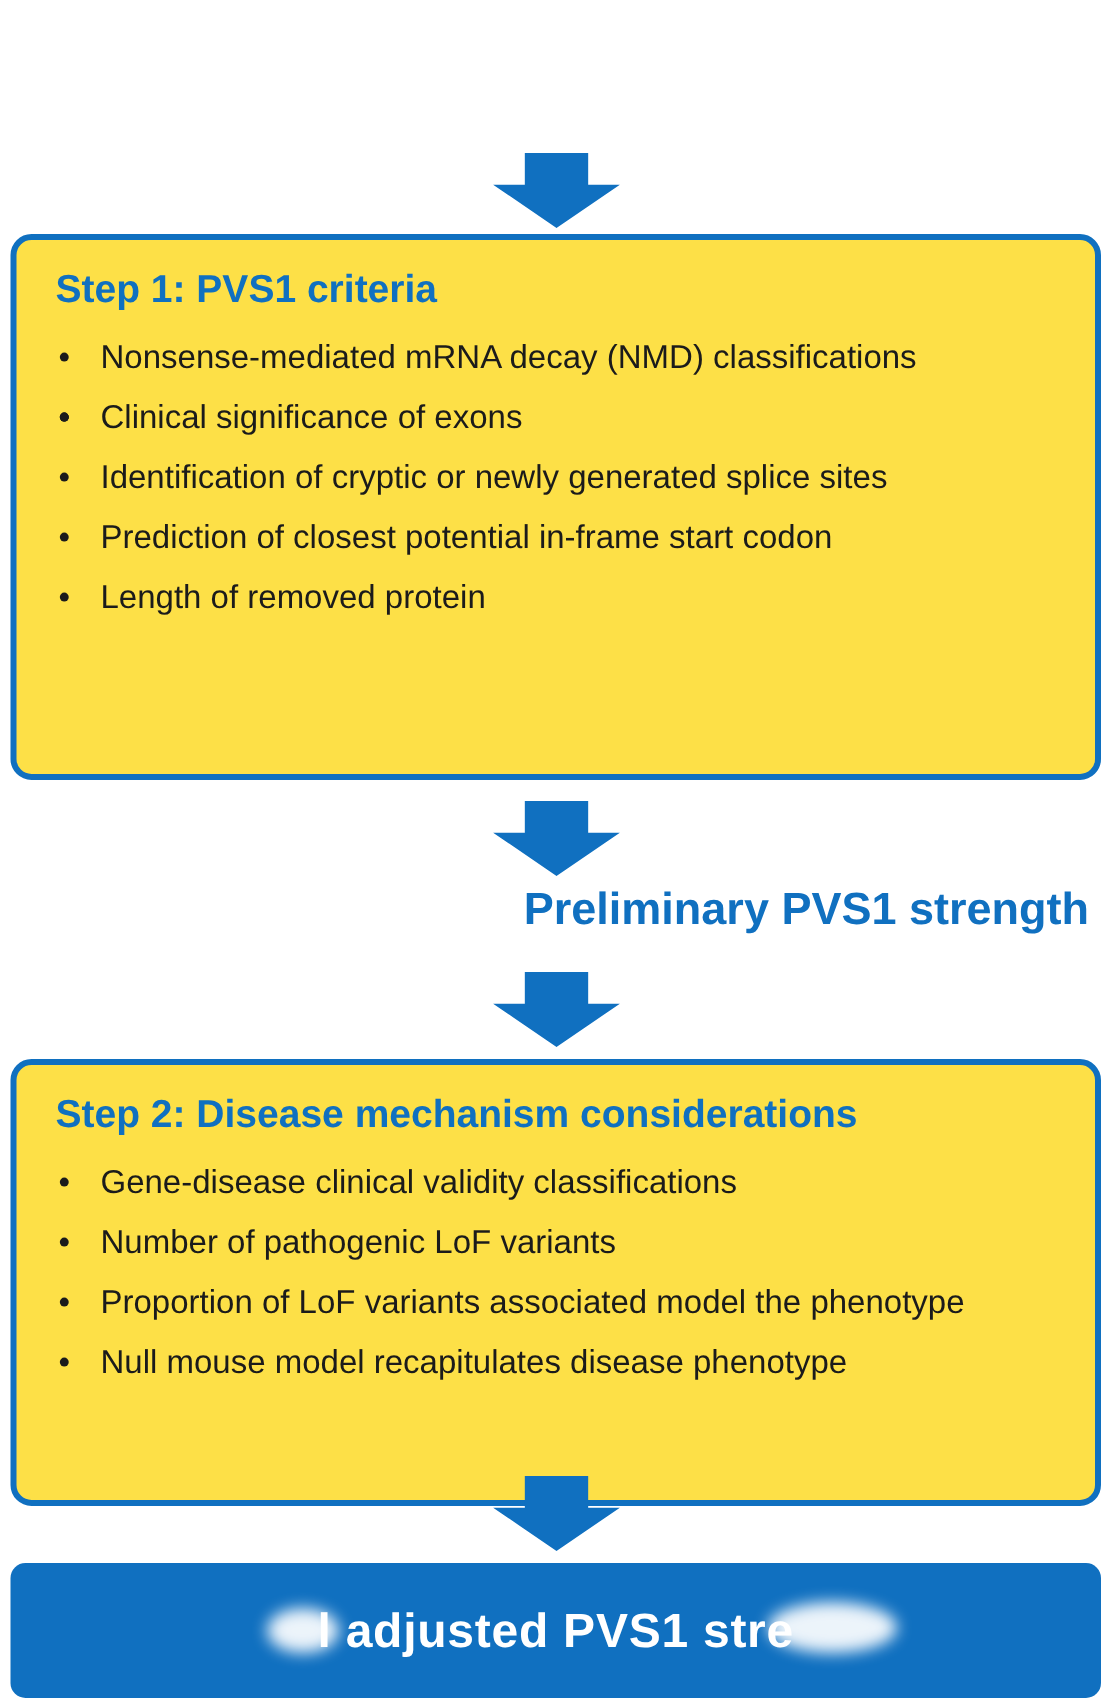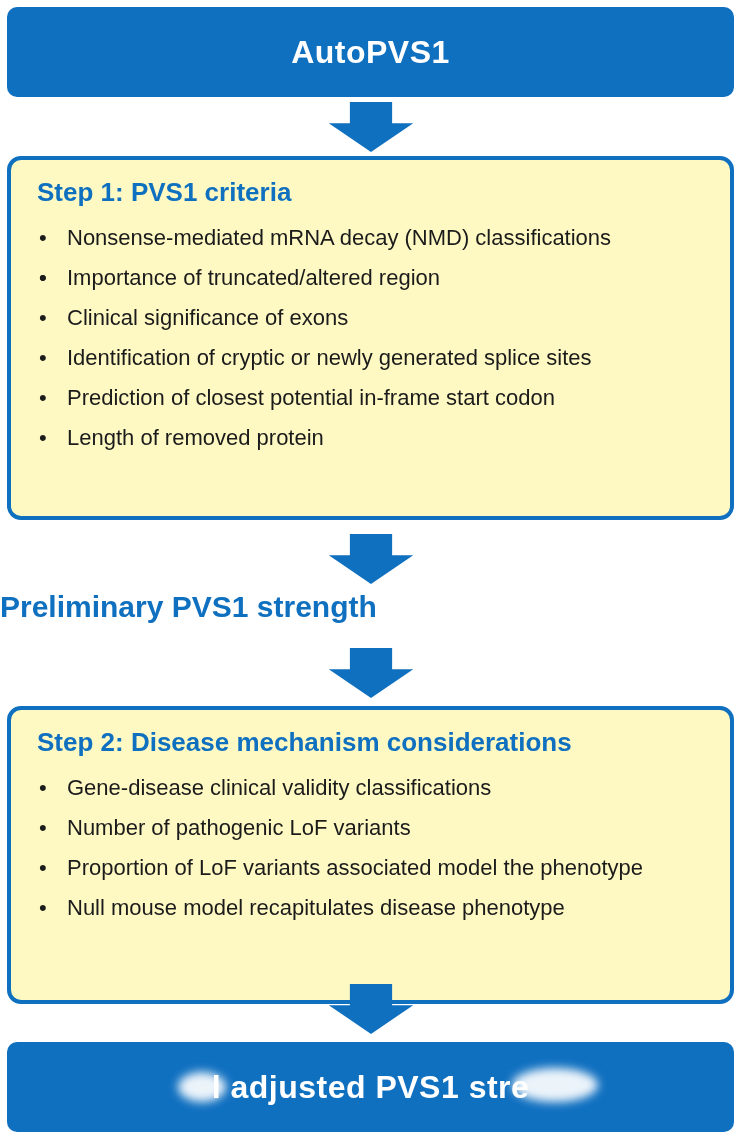--- a/index.html
+++ b/index.html
@@ -21,70 +21,67 @@
     width:96px; height:50px;
   }
   .arrow svg { display:block; width:96px; height:50px; }
   #arrow1 { top:102px; }
   #arrow2 { top:534px; }
   #arrow3 { top:648px; }
   #arrow4 { top:984px; }
 
   .step-box {
     position:absolute; left:7px; width:727px; box-sizing:border-box;
-    border:4px solid var(--accent); border-radius:14px; background:#fef9c3;
+    border:4px solid var(--accent); border-radius:14px; background:#fde047;
     padding:14px 14px 10px 22px;
   }
   #step1-box { top:156px; height:364px; }
   #step2-box { top:706px; height:298px; }
 
   .box-heading {
     color:var(--accent); font-weight:bold; font-size:26px;
     line-height:1.3; margin:2px 0 8px 4px;
   }
   ul.bullets { list-style:none; margin:0; padding:0; font-size:22px; color:#1b1b1b; }
   ul.bullets li { position:relative; padding-left:34px; line-height:40px; }
   ul.bullets li .dot { position:absolute; left:6px; }
   #step2-box ul.bullets { padding-right:42px; }
   #step2-box ul.bullets li { text-align:justify; }
 
   .mid-label {
-    position:absolute; left:0; width:726px; text-align:left;
+    position:absolute; left:0; width:726px; text-align:right;
     color:var(--accent); font-weight:bold; font-size:30px;
   }
   #intermediate-label { top:590px; }
 
   .smudge {
     position:absolute; background:rgba(255,255,255,0.92);
     border-radius:50%; filter:blur(5px); z-index:2;
   }
   #smudge-left  { left:178px; top:1072px; width:48px; height:30px; }
   #smudge-right { left:512px; top:1068px; width:86px; height:34px; }
 </style>
 </head>
 <body>
 
 <div id="canvas">
 
-  <div class="banner" id="top-banner">
-    <span>AutoPVS1</span>
-  </div>
 
   <div class="arrow" id="arrow1">
     <svg viewBox="0 0 100 52" xmlns="http://www.w3.org/2000/svg">
       <path d="M28 0 H72 V22 H94 L50 52 L6 22 H28 Z" fill="var(--accent)"></path>
     </svg>
   </div>
 
   <div class="step-box" id="step1-box">
     <div class="box-heading">Step 1: PVS1 criteria</div>
     <ul class="bullets">
         <li><span class="dot">•</span><span>Nonsense-mediated mRNA decay (NMD) classifications</span></li>
         <li><span class="dot">•</span></li>
-        <li><span class="dot">•</span><span>Importance of truncated/altered region</span></li>
+        <li><span class="dot">•</span></li>
         <li><span class="dot">•</span><span>Clinical significance of exons</span></li>
         <li><span class="dot">•</span><span>Identification of cryptic or newly generated splice sites</span></li>
         <li><span class="dot">•</span><span>Prediction of closest potential in-frame start codon</span></li>
         <li><span class="dot">•</span><span>Length of removed protein</span></li>
       </ul>
   </div>
 
   <div class="arrow" id="arrow2">
     <svg viewBox="0 0 100 52" xmlns="http://www.w3.org/2000/svg">
       <path d="M28 0 H72 V22 H94 L50 52 L6 22 H28 Z" fill="var(--accent)"></path>

